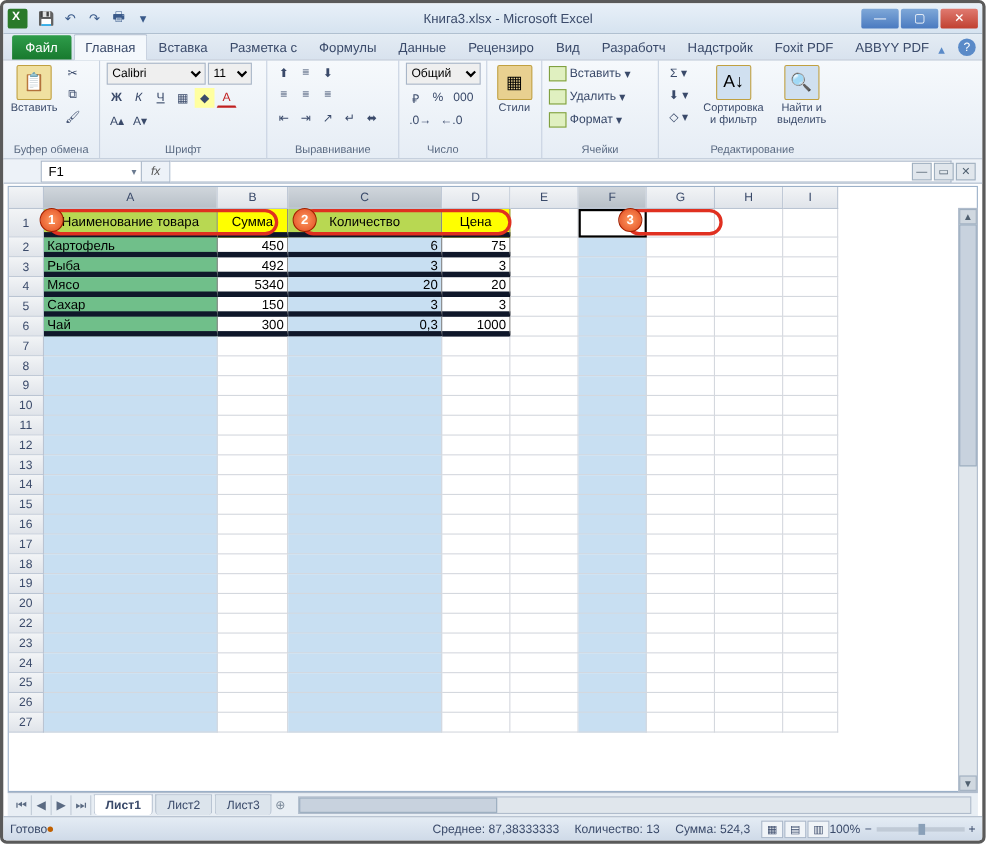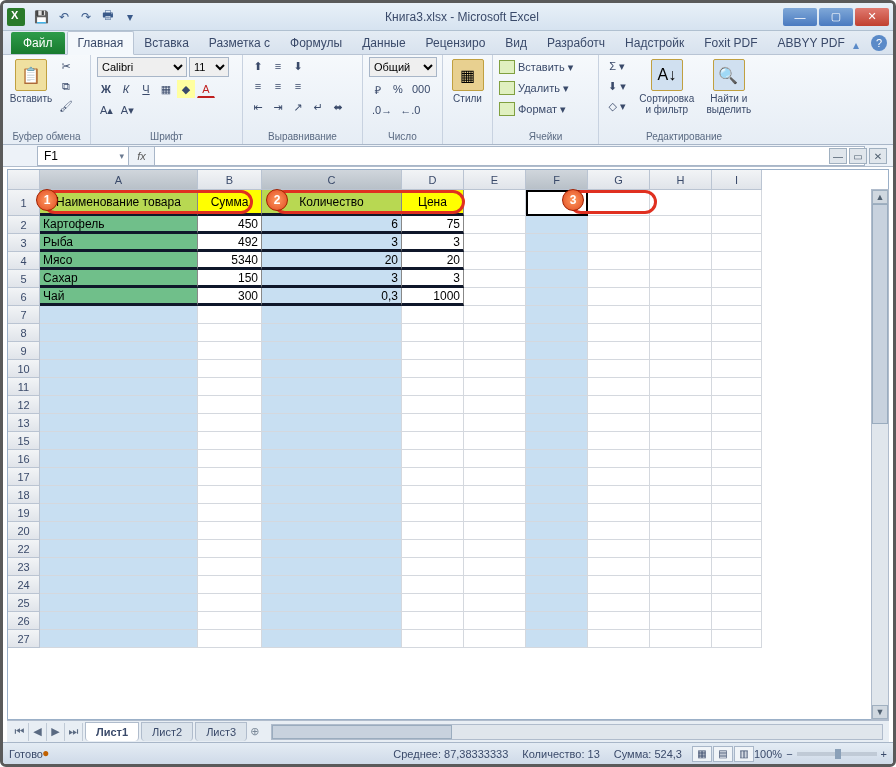--- a/index.html
+++ b/index.html
@@ -59,21 +59,21 @@
   .col-h.sel { background:linear-gradient(#d0d6dc,#b8c0c8); }
   .grid { position:absolute; top:20px; bottom:0; left:0; right:0; overflow:hidden;}
   .grow { display:flex; height:18px; }
   .row-h { width:32px; background:linear-gradient(#f2f4f6,#e0e4ea); border-right:1px solid #bac4d2; border-bottom:1px solid #bac4d2; font-size:11px; color:#3a4a6a; display:flex; align-items:center; justify-content:center; }
   .cell { border-right:1px solid #d4d8de; border-bottom:1px solid #d4d8de; font-size:12px; padding:0 3px; display:flex; align-items:center; overflow:hidden; white-space:nowrap; }
   .cell.sel-col { background:#c8dff2; }
   .cell.num { justify-content:flex-end; }
   .cell.hdr { background:#b8d852; font-weight:normal; justify-content:center; color:#000; }
   .cell.hdr-yellow { background:#ffff00; justify-content:center; color:#000; }
   .cell.greenrow { background:#70bf8a; }
-  .cell.db { border-right:1px solid #888; border-bottom:3px solid #0f172a;text-align:right; }
+  .cell.db { border-right:1px solid #888; border-bottom:5px solid #0f172a;text-align:right; }
   .active-cell { border:2px solid #000; background:#fff !important; position:relative; z-index:2; }
 
   
   .callout { position:absolute; border:3px solid #e03020; border-radius:14px; z-index:50; pointer-events:none; }
   .callout .num { position:absolute; left:-10px; top:-4px; width:22px; height:22px; border-radius:50%; background:radial-gradient(#ff9a60,#e04a20); color:#fff; font-size:12px; font-weight:bold; display:flex; align-items:center; justify-content:center; border:1px solid #a02000; }
   
   
   .tabs-row { position:absolute; bottom:22px; left:4px; right:4px; height:22px; background:#e8eef4; border-top:1px solid #b0bccc; display:flex; align-items:center; font-size:11px; }
   .nav-arrows { display:flex; gap:0; margin-left:4px; }
   .nav-arrows span { width:18px; height:18px; display:flex; align-items:center; justify-content:center; color:#5a6a82; border-right:1px solid #c0cad6;}
@@ -425,20 +425,32 @@
         <div class="cell" style="width: 64px;"></div>
         <div class="cell sel-col" style="width: 140px;"></div>
         <div class="cell" style="width: 62px;"></div>
         <div class="cell" style="width: 62px;"></div>
         <div class="cell sel-col" style="width: 62px;"></div>
         <div class="cell" style="width: 62px;"></div>
         <div class="cell" style="width: 62px;"></div>
         <div class="cell" style="width: 50px;"></div>
       </div>
       <div class="grow">
+        <div class="row-h">14</div>
+        <div class="cell sel-col" style="width: 158px;"></div>
+        <div class="cell" style="width: 64px;"></div>
+        <div class="cell sel-col" style="width: 140px;"></div>
+        <div class="cell" style="width: 62px;"></div>
+        <div class="cell" style="width: 62px;"></div>
+        <div class="cell sel-col" style="width: 62px;"></div>
+        <div class="cell" style="width: 62px;"></div>
+        <div class="cell" style="width: 62px;"></div>
+        <div class="cell" style="width: 50px;"></div>
+      </div>
+      <div class="grow">
         <div class="row-h">15</div>
         <div class="cell sel-col" style="width: 158px;"></div>
         <div class="cell" style="width: 64px;"></div>
         <div class="cell sel-col" style="width: 140px;"></div>
         <div class="cell" style="width: 62px;"></div>
         <div class="cell" style="width: 62px;"></div>
         <div class="cell sel-col" style="width: 62px;"></div>
         <div class="cell" style="width: 62px;"></div>
         <div class="cell" style="width: 62px;"></div>
         <div class="cell" style="width: 50px;"></div>

